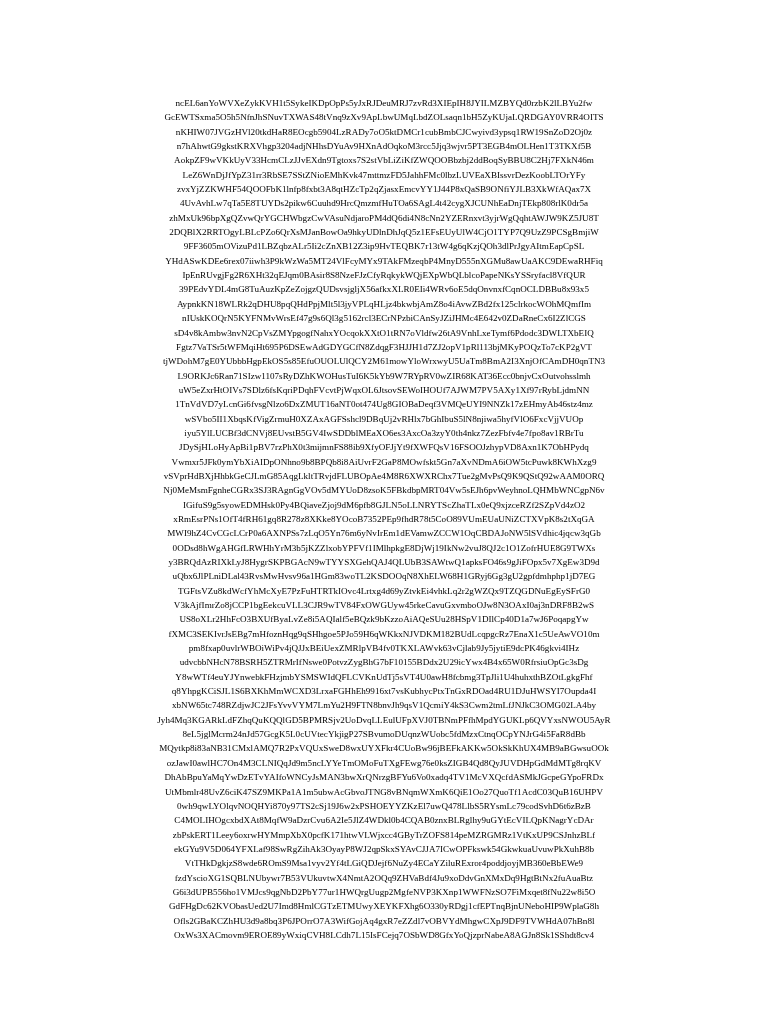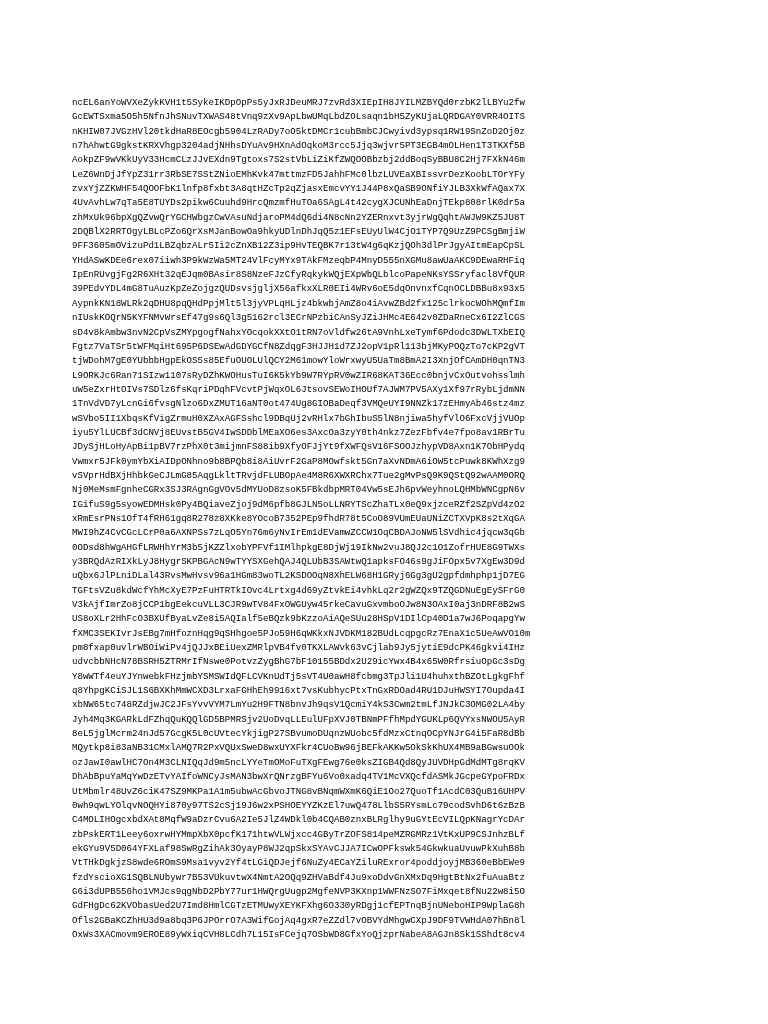--- a/index.html
+++ b/index.html
@@ -19,28 +19,28 @@
     position: relative;
     background: #ffffff;
     box-sizing: border-box;
   }
   .blob {
     position: absolute;
     left: 72px;
     top: 96px;
     width: 624px;
     color: #000000;
-    font-family: Liberation Mono, monospace;
+    font-family: Liberation Serif, serif;
     font-size: 9.1px;
     line-height: 14.35px;
     letter-spacing: 0px;
     white-space: pre-wrap;
     word-break: break-all;
     overflow-wrap: anywhere;
-    text-align: left;
+    text-align: center;
   }
 </style>
 </head>
 <body>
 
 <div class="page">
   <div class="blob">ncEL6anYoWVXeZykKVH1t5SykeIKDpOpPs5yJxRJDeuMRJ7zvRd3XIEpIH8JYILMZBYQd0rzbK2lLBYu2fw
 GcEWTSxma5O5h5NfnJhSNuvTXWAS48tVnq9zXv9ApLbwUMqLbdZOLsaqn1bH5ZyKUjaLQRDGAY0VRR4OITS
 nKHIW07JVGzHVl20tkdHaR8EOcgb5904LzRADy7oO5ktDMCr1cubBmbCJCwyivd3ypsq1RW19SnZoD2Oj0z
 n7hAhwtG9gkstKRXVhgp3204adjNHhsDYuAv9HXnAdOqkoM3rcc5Jjq3wjvr5PT3EGB4mOLHen1T3TKXf5B

